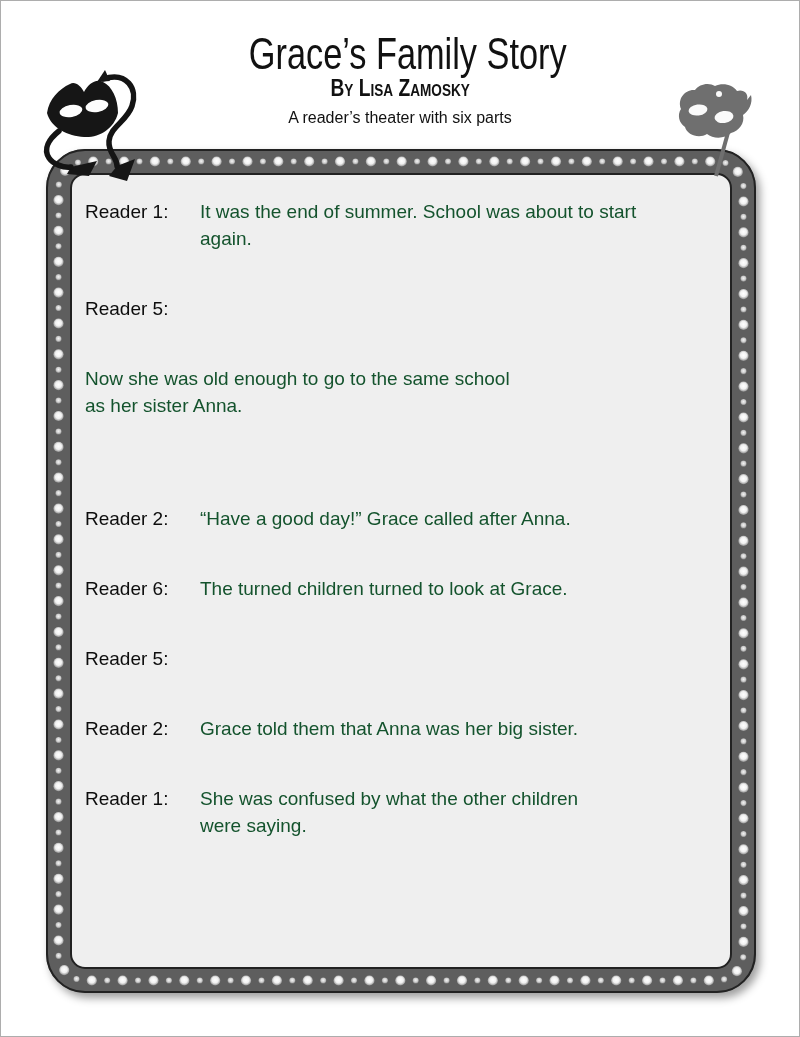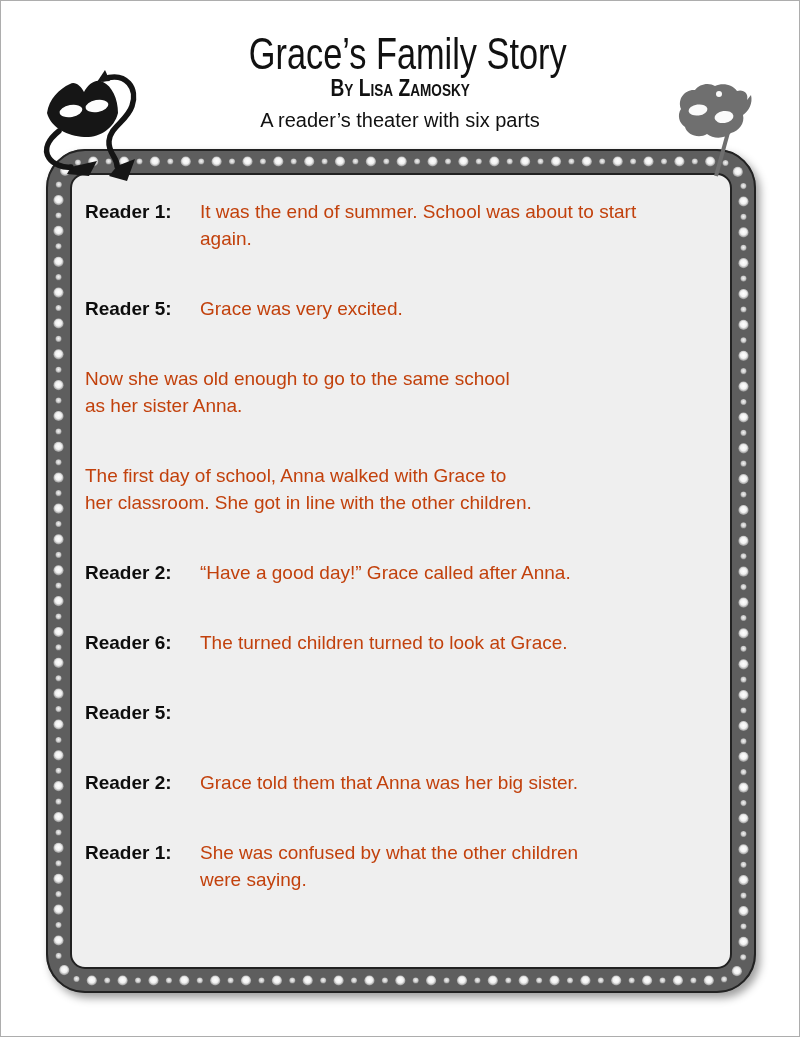--- a/index.html
+++ b/index.html
@@ -15,32 +15,32 @@
     font-size:44px; font-weight:normal; line-height:1.05; letter-spacing:0;
   }
   h1.title .condense { display:inline-block; transform:scale(0.78,1); transform-origin:50% 50%; white-space:nowrap; }
   .byline {
     position:absolute; left:0; top:74px; width:100%; text-align:center;
     font-size:24px; font-weight:bold; font-variant:small-caps; line-height:1.1;
   }
   .byline .condense { display:inline-block; transform:scale(0.80,1); transform-origin:50% 50%; white-space:nowrap; }
   .subtitle {
     position:absolute; left:0; top:107px; width:100%; text-align:center;
-    font-size:20px; line-height:1.25;
+    font-size:16px; line-height:1.25;
   }
   
   .frame-svg { position:absolute; left:45px; top:148px; filter:drop-shadow(4px 5px 4px rgba(0,0,0,0.38)); }
   .mask-svg  { position:absolute; }
   .mask-left  { left:36px;  top:68px; }
   .mask-right { left:668px; top:78px; }
   
   .rows { position:absolute; left:84px; top:197px; width:640px; }
   .row  { display:flex; margin-bottom:43px; font-size:19px; line-height:27px; }
-  .row .label { width:115px; flex:0 0 115px; font-weight:bold; color:#0d0d0d; }
-  .row .text  { width:521px; white-space:pre-line; color:#c2410c; }
+  .row .label { width:115px; flex:0 0 115px; font-weight:normal; color:#0d0d0d; }
+  .row .text  { width:521px; white-space:pre-line; color:#14532d; }
 </style>
 </head>
 <body>
 
 <div class="page">
 
   <header class="hdr">
     <h1 class="title">
       <span class="condense">Grace’s Family Story</span>
     </h1>
@@ -285,31 +285,28 @@
   <main class="rows">
 
       <div class="row">
         <div class="label">Reader 1:</div>
         <div class="text">It was the end of summer. School was about to start
 again.</div>
       </div>
 
       <div class="row">
         <div class="label">Reader 5:</div>
-        <div class="text">Grace was very excited.</div>
       </div>
 
       <div class="row">
         <div class="text">Now she was old enough to go to the same school
 as her sister Anna.</div>
       </div>
 
       <div class="row">
-        <div class="text">The first day of school, Anna walked with Grace to
-her classroom. She got in line with the other children.</div>
       </div>
 
       <div class="row">
         <div class="label">Reader 2:</div>
         <div class="text">“Have a good day!” Grace called after Anna.</div>
       </div>
 
       <div class="row">
         <div class="label">Reader 6:</div>
         <div class="text">The turned children turned to look at Grace.</div>

